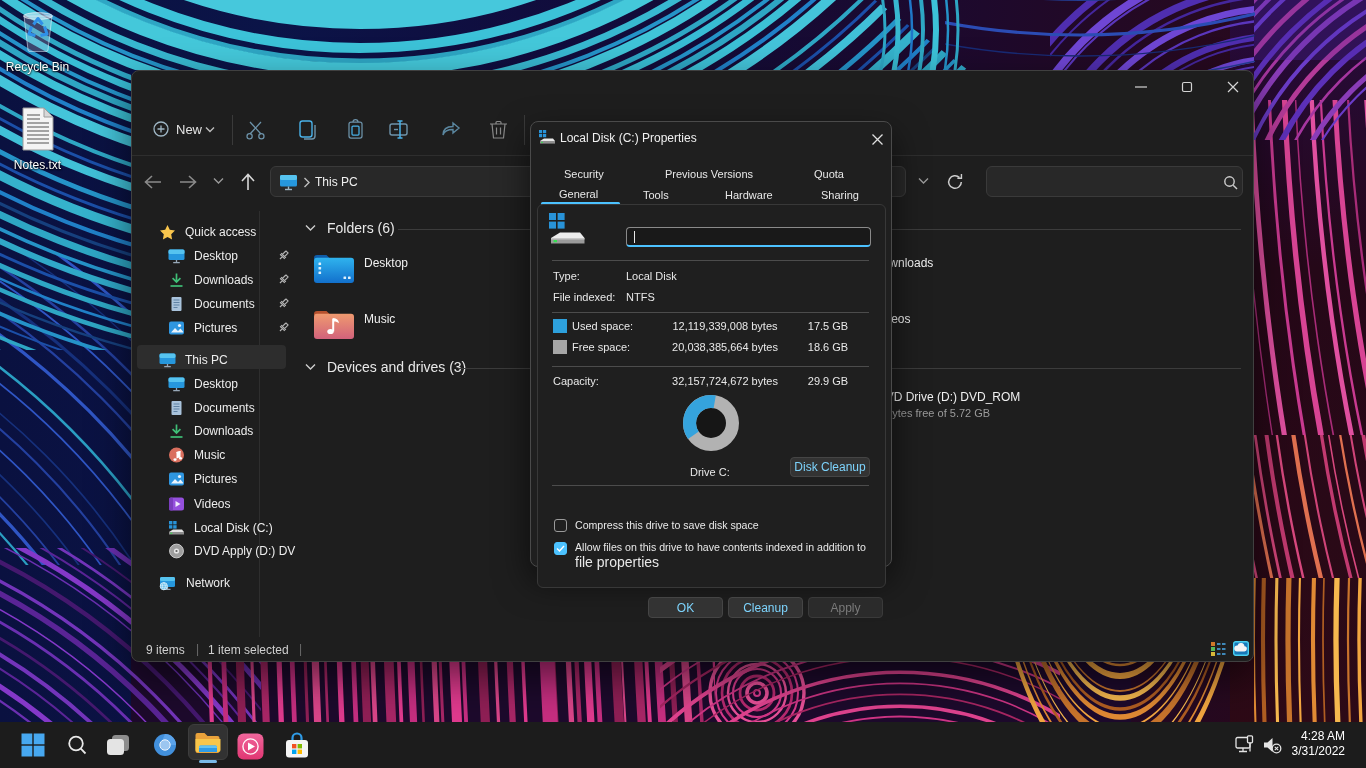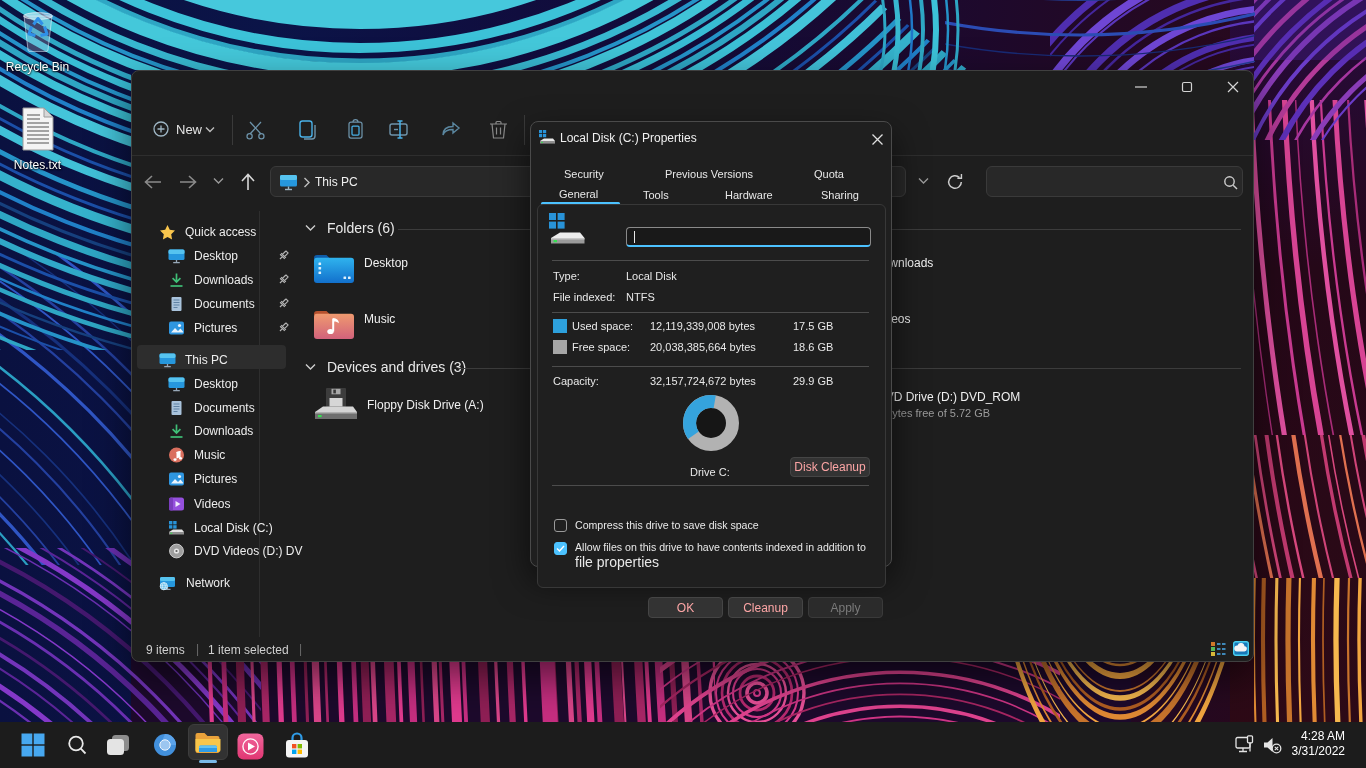--- a/index.html
+++ b/index.html
@@ -33,23 +33,23 @@
 #status{position:absolute;left:0;bottom:0;width:100%;height:26px;color:#cfcfcf}
 
 #dlg{position:absolute;left:530px;top:121px;width:362px;height:446px;
 background:#1f1f1f;border:1px solid #4a4a4a;border-radius:8px;
 box-shadow:0 14px 34px rgba(0,0,0,.6);color:#eaeaea;font-size:11px}
 #dlg .tab{position:absolute;color:#e8e8e8}
 #panel{position:absolute;left:6px;top:82px;width:349px;height:384px;
 border:1px solid #383838;border-radius:6px;background:#1f1f1f}
 .sep{position:absolute;left:20px;width:317px;height:1px;background:#4c4c4c}
 .lab{position:absolute;color:#e8e8e8;white-space:nowrap}
-.rlab{position:absolute;text-align:left;color:#e8e8e8}
+.rlab{position:absolute;text-align:center;color:#e8e8e8}
 .btn{position:absolute;width:75px;height:21px;background:#333333;
-border:1px solid #454545;border-radius:4px;color:#fca5a5;font-size:12px;
+border:1px solid #454545;border-radius:4px;color:#7dd3fc;font-size:12px;
 display:flex;align-items:center;justify-content:center}
 .cb{position:absolute;width:13px;height:13px;border:1px solid #9a9a9a;border-radius:3px}
 
 #bar{position:absolute;left:0;top:722px;width:1366px;height:46px;background:#1c1c1c}
 .tico{position:absolute;top:10px}
 #tray{position:absolute;right:0;top:0;height:46px;color:#fff;font-size:12px}
 </style></head>
 <body>
 <div id="desk">
     <svg width="1366" height="768" viewBox="0 0 1366 768" preserveAspectRatio="none" style="position:absolute;left:0;top:0">
@@ -655,21 +655,21 @@
           </svg>
           <span class="t">Local Disk (C:)</span>
         </div>
 <div class="srow" style="left:36px;top:327.9px;right:4px">
           <svg width="17" height="16" viewBox="0 0 17 16">
             <circle cx="8.5" cy="8" r="7" fill="#9f9f9f"></circle>
             <circle cx="8.5" cy="8" r="6.9" fill="none" stroke="#c9c9c9" stroke-width="1"></circle>
             <circle cx="8.5" cy="8" r="2.6" fill="#e8e8e8"></circle>
             <circle cx="8.5" cy="8" r="1.1" fill="#5f5f5f"></circle>
           </svg>
-          <span class="t">DVD Videos (D:) DV</span>
+          <span class="t">DVD Apply (D:) DV</span>
         </div>
 <div class="srow" style="left:27px;top:360.4px;right:4px">
           <svg width="18" height="17" viewBox="0 0 18 17">
             <rect x="1" y="2" width="15" height="10" rx="1.5" fill="#2697dd"></rect>
             <rect x="1" y="2" width="15" height="4" rx="1.5" fill="#56c3ef"></rect>
             <path d="M8.5 12 v2 M5.5 14.3 h6" stroke="#98a8b8" stroke-width="1.2"></path>
             <circle cx="4.8" cy="11.2" r="3.6" fill="#48b4e8" stroke="#d8eefa" stroke-width="1"></circle>
             <path d="M1.6 10.2 h6.4 M1.6 12.2 h6.4 M4.8 7.6 a5.5 5.5 0 0 1 0 7.2 M4.8 7.6 a5.5 5.5 0 0 0 0 7.2" stroke="#d8eefa" stroke-width=".8" fill="none"></path>
           </svg>
           <span class="t">Network</span>
@@ -745,33 +745,20 @@
           </svg>
           <span class="lbl" style="margin-top:-12px">Videos</span>
         </div>
 <div class="shead" style="left:14px;top:148px">
           <svg width="13" height="9" viewBox="0 0 13 9" fill="none" stroke="#cdcdcd" stroke-width="1.4">
             <path d="M2 1.5 l4.5 4.5 4.5-4.5"></path>
           </svg>
           <span style="margin-left:10px">Devices and drives (3)</span>
         </div>
 <div class="hline" style="left:168px;top:157px;width:783px"></div>
-<div class="fitem" style="left:23px;top:177px">
-          <svg width="45" height="33" viewBox="0 0 45 33">
-            <rect x="13" y="0" width="20" height="19" rx="1" fill="#3c3c3c"></rect>
-            <rect x="18.5" y="0.8" width="9" height="5.5" fill="#a8a8a8"></rect>
-            <rect x="20.3" y="1.6" width="2.6" height="3.8" fill="#3a3a3a"></rect>
-            <rect x="16.5" y="10" width="13" height="8.5" fill="#d6d6d6"></rect>
-            <path d="M2 24 L10 18.5 H40 L44 24 Z" fill="#d5d5d5"></path>
-            <path d="M2 24 H44 V31 H2 Z" fill="#6f6f6f"></path>
-            <path d="M2 24 H44 V25.6 H2 Z" fill="#b0b0b0"></path>
-            <rect x="5" y="27" width="3.6" height="2.2" fill="#35e050"></rect>
-          </svg>
-          <span class="lbl">Floppy Disk Drive (A:)</span>
-        </div>
 <div class="fitem" style="left:533px;top:177px">
           <svg width="45" height="33" viewBox="0 0 45 33">
             <circle cx="22" cy="14" r="13" fill="#b0b0b0"></circle>
             <circle cx="22" cy="14" r="4.5" fill="#e8e8e8"></circle>
             <circle cx="22" cy="14" r="1.8" fill="#666"></circle>
           </svg>
 <span class="lbl">
             <span style="display:block">DVD Drive (D:) DVD_ROM</span>
             <span class="sub" style="display:block;margin-top:3px">0 bytes free of 5.72 GB</span>
           </span>

